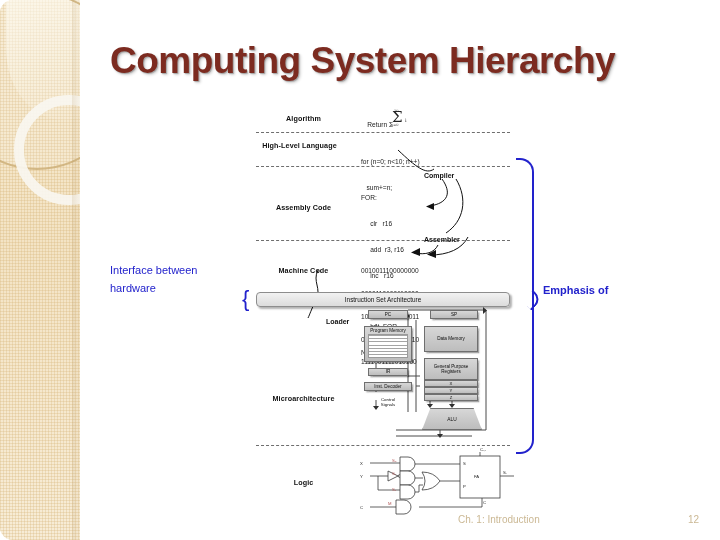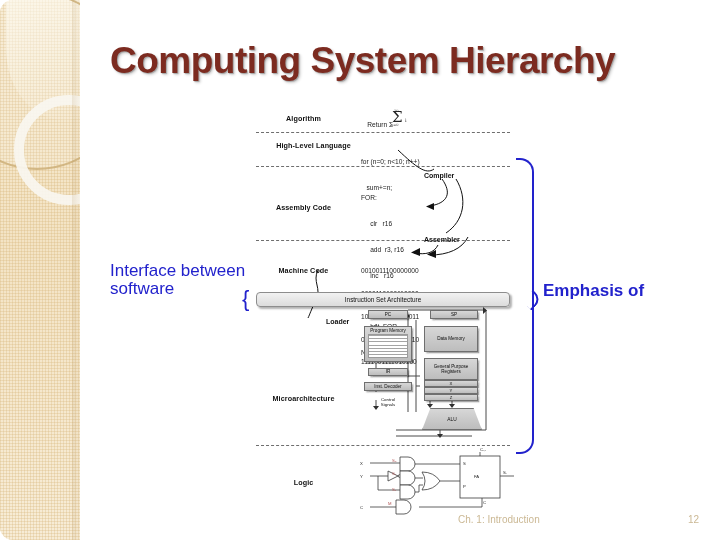--- a/index.html
+++ b/index.html
@@ -90,21 +90,21 @@
     position:absolute;
     background:linear-gradient(180deg,#d7d7d7,#bdbdbd);
     border:1px solid #6f6f6f;
     clip-path:polygon(14% 0,86% 0,100% 100%,0% 100%);
     font-size:4.8px;color:#0d0d0d;display:flex;align-items:center;justify-content:center;
   }
   .tinytxt{position:absolute;font-size:4.4px;color:#111;text-align:center;line-height:5px;white-space:pre;}
 
   
   .note{
-    position:absolute;color:#2222cc;font-size:17px;line-height:17.5px;
+    position:absolute;color:#2222cc;font-size:11px;line-height:17.5px;
     font-family:"Liberation Sans", sans-serif;
   }
   .brace-small{position:absolute;color:#2222cc;font-size:22px;line-height:22px;}
   .brace-big{
     position:absolute;left:516px;top:158px;width:16px;height:292px;
     border:2px solid #2222cc;border-left:none;border-radius:0 14px 14px 0;
   }
   .brace-mid{
     position:absolute;left:525px;top:292px;width:12px;height:14px;
     border-top:2px solid #2222cc;border-right:2px solid #2222cc;
@@ -125,21 +125,21 @@
   <div class="band">
     <div class="blob"></div>
     <div class="ring ring-a"></div>
     <div class="ring ring-b"></div>
     <div class="band-edge"></div>
   </div>
 
   <div class="title">Computing System Hierarchy</div>
 
   <div class="lvl-label" style="left:256px;top:114px;width:95px;">Algorithm</div>
-  <div class="lvl-label" style="left:260px;top:141px;width:107px;">High-Level Language</div>
+  <div class="lvl-label" style="left:246px;top:141px;width:107px;">High-Level Language</div>
   <div class="lvl-label" style="left:256px;top:203px;width:95px;">Assembly Code</div>
   <div class="lvl-label" style="left:256px;top:266px;width:95px;">Machine Code</div>
   <div class="lvl-label" style="left:250px;top:394px;width:107px;">Microarchitecture</div>
   <div class="lvl-label" style="left:256px;top:478px;width:95px;">Logic</div>
 
   <div class="hr" style="left:256px;top:132px;width:254px;"></div>
   <div class="hr" style="left:256px;top:166px;width:254px;"></div>
   <div class="hr" style="left:256px;top:240px;width:254px;"></div>
   <div class="hr" style="left:256px;top:445px;width:254px;"></div>
 
@@ -345,21 +345,21 @@
       <text x="107" y="13" fill="#222">S</text>
       <text x="107" y="36" fill="#222">P</text>
       <text x="127" y="52" fill="#222">C</text>
       <text x="124" y="-1" fill="#222">Cᵢ₊₁</text>
       <text x="147" y="22" fill="#222">Sᵢ</text>
     </g>
   </svg>
 
   <div class="note" style="left:110px;top:262px;width:150px;">
     <div>Interface between</div>
-    <div>software</div>
+    <div>hardware</div>
   </div>
   <div class="brace-small" style="left:242px;top:288px;">{</div>
 
   <div class="brace-big"></div>
   <div class="brace-mid"></div>
 
   <div class="note" style="left:543px;top:282px;width:150px;font-weight:bold;">
     <div>Emphasis of</div>
   </div>
 

